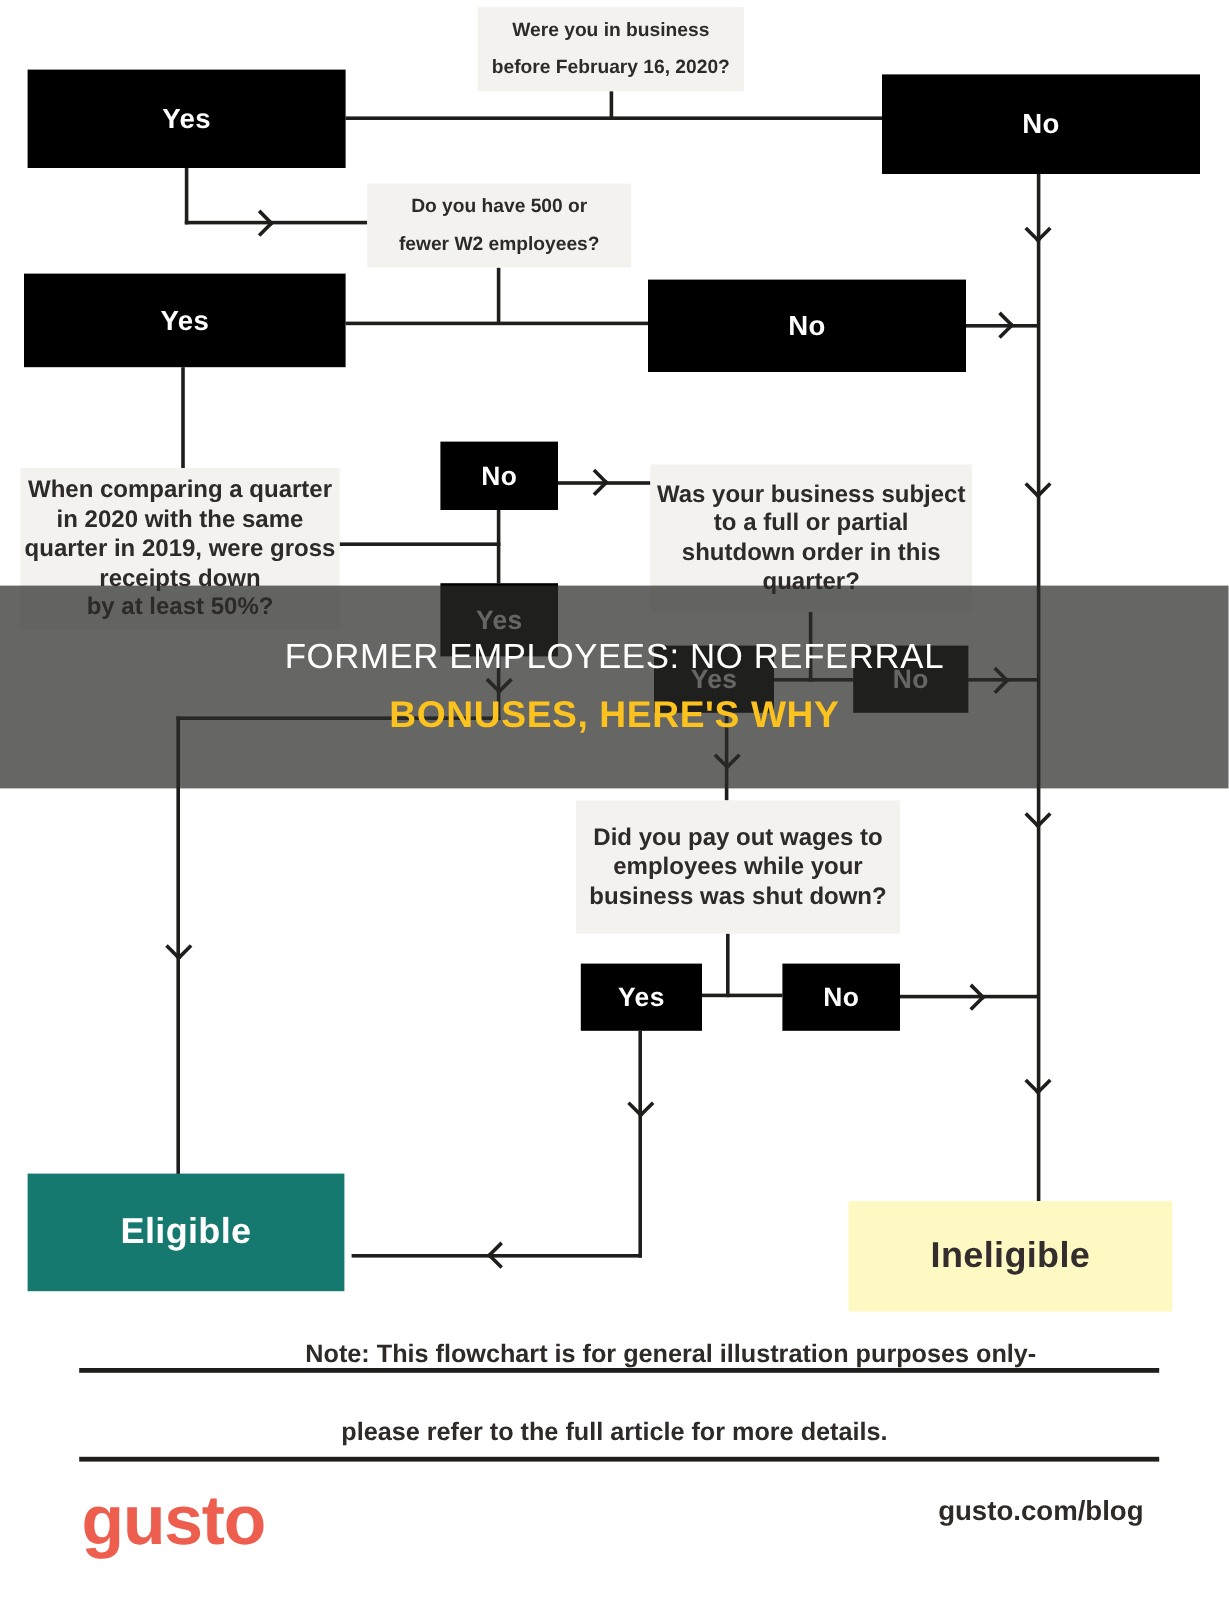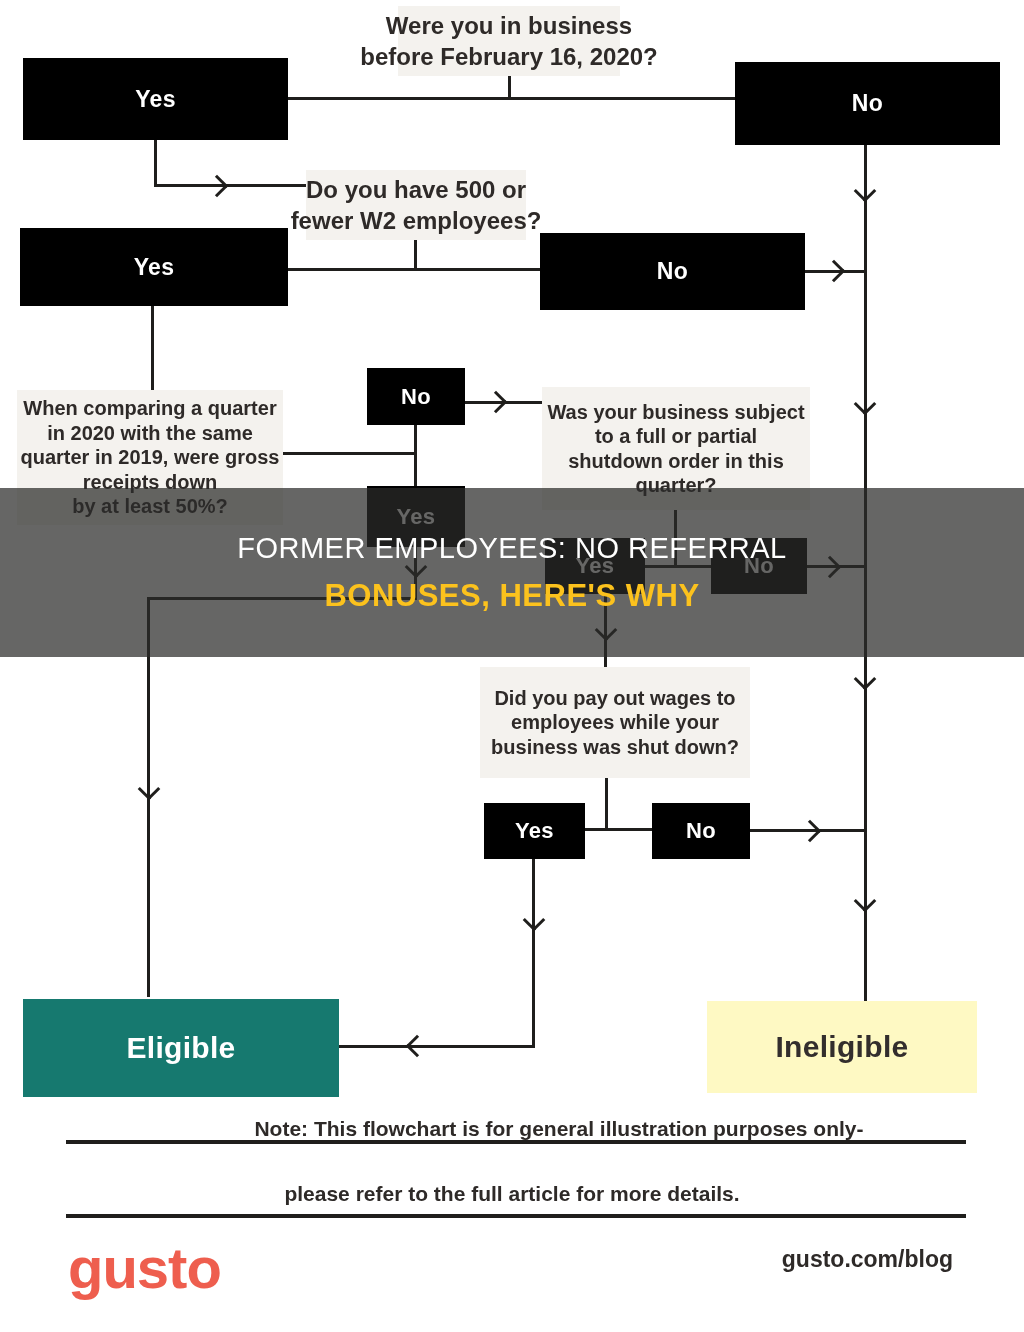--- a/index.html
+++ b/index.html
@@ -7,21 +7,21 @@
     position:relative;width:1024px;height:1332px;background:#ffffff;overflow:hidden;
     font-family:"Liberation Sans", sans-serif;color:#2e2a28;
   }
   
   .qbox{
     position:absolute;background:#f4f2ee;display:flex;flex-direction:column;
     align-items:center;justify-content:center;text-align:center;
     font-weight:700;color:#2e2a28;
   }
   .qbox div{white-space:nowrap;}
-  .q-lg{font-size:24px;line-height:31px;}
+  .q-lg{font-size:16px;line-height:31px;}
   .q-sm{font-size:20px;line-height:24.5px;}
   
   .abox{
     position:absolute;background:#000000;color:#ffffff;display:flex;
     align-items:center;justify-content:center;font-weight:700;font-size:23px;
     letter-spacing:0.3px;
   }
   .abox.small{font-size:22px;}
   
   .outcome{
@@ -105,21 +105,21 @@
   <div class="vline" style="left:532px;top:859px;height:189px;"></div>
   <div class="chev down" style="left:526px;top:912px;"></div>
   <div class="hline" style="left:293px;top:1045px;width:242px;"></div>
   <div class="chev left" style="left:409px;top:1038px;"></div>
 
   <div class="qbox q-lg" style="left:398px;top:6px;width:222px;height:70px;">
     <div>Were you in business</div>
     <div>before February 16, 2020?</div>
   </div>
 
-  <div class="qbox q-lg" style="left:306px;top:170px;width:220px;height:70px;">
+  <div class="qbox q-lg" style="left:306px;top:153px;width:220px;height:70px;">
     <div>Do you have 500 or</div>
     <div>fewer W2 employees?</div>
   </div>
 
   <div class="qbox q-sm" style="left:17px;top:390px;width:266px;height:135px;">
     <div>When comparing a quarter</div>
     <div>in 2020 with the same</div>
     <div>quarter in 2019, were gross</div>
     <div>receipts down</div>
     <div>by at least 50%?</div>
@@ -166,21 +166,21 @@
     <span>No</span>
   </div>
 
   <div class="abox small" style="left:484px;top:803px;width:101px;height:56px;">
     <span>Yes</span>
   </div>
   <div class="abox small" style="left:652px;top:803px;width:98px;height:56px;">
     <span>No</span>
   </div>
 
-  <div class="outcome eligible" style="left:23px;top:999px;width:316px;height:98px;">
+  <div class="outcome eligible" style="left:23px;top:978px;width:264px;height:98px;">
     <span>Eligible</span>
   </div>
   <div class="outcome ineligible" style="left:707px;top:1001px;width:270px;height:92px;">
     <span>Ineligible</span>
   </div>
 
   <div class="banner">
     <div class="b1">FORMER EMPLOYEES: NO REFERRAL</div>
     <div class="b2">BONUSES, HERE'S WHY</div>
   </div>

